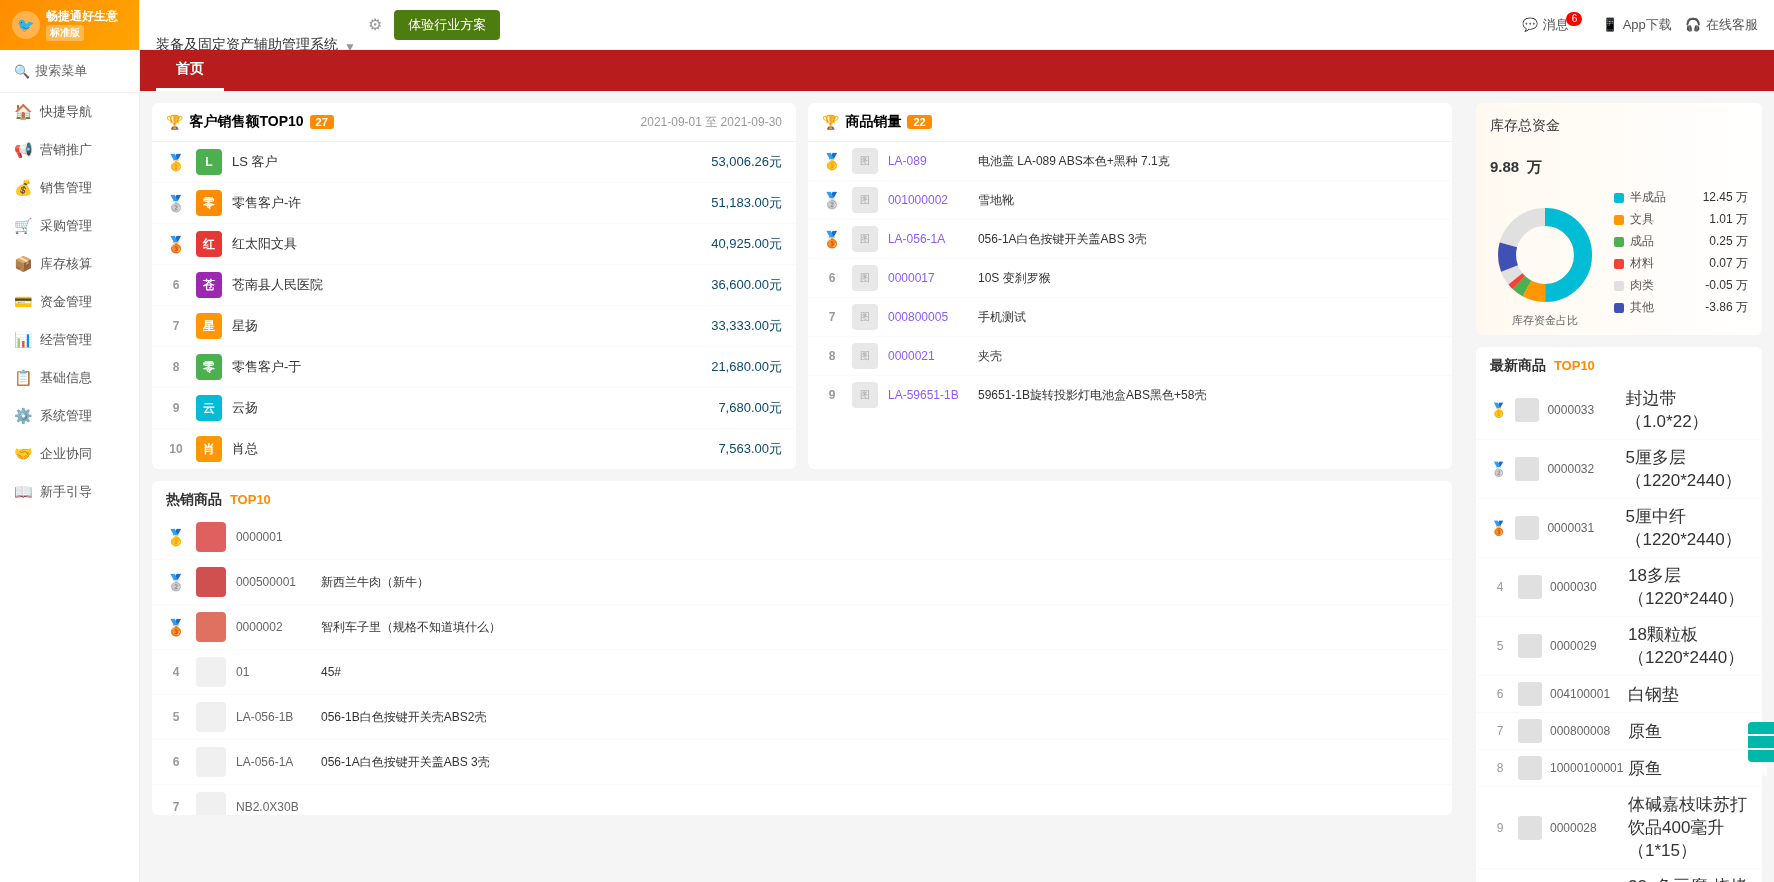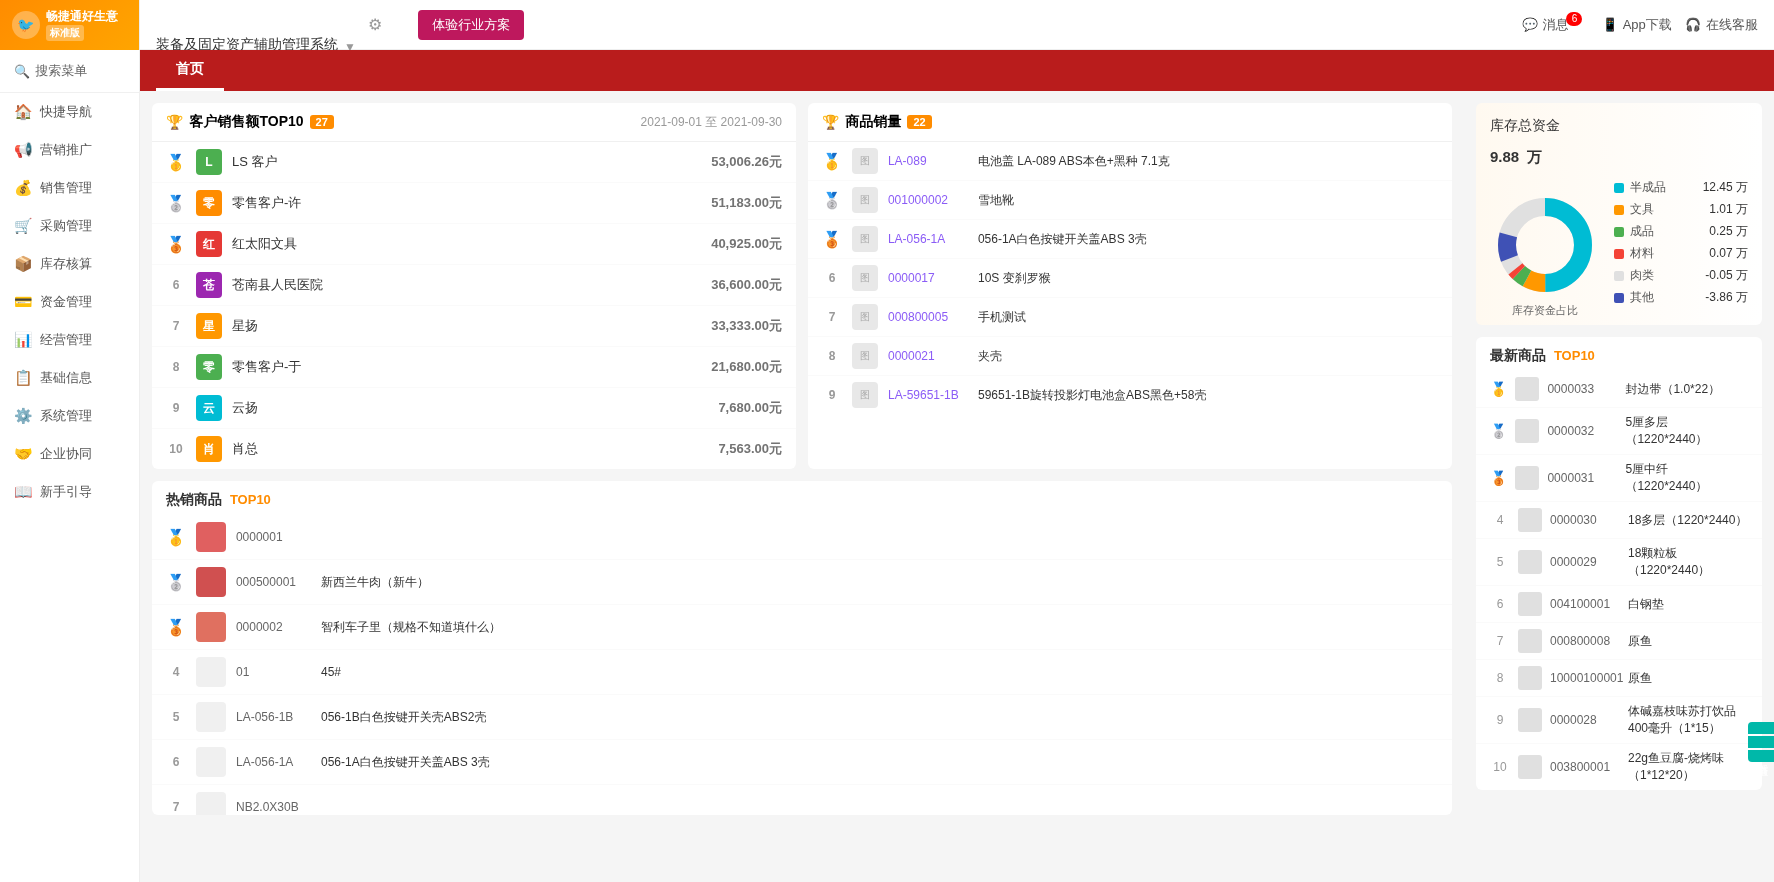--- a/index.html
+++ b/index.html
@@ -74,28 +74,27 @@
       border-bottom: 1px solid #eee;
       gap: 12px;
     }
     .topbar-system {
       display: flex; align-items: flex-end; gap: 6px;
       font-size: 14px; color: #333; margin-top: 40px;
     }
     .topbar-dropdown-icon { color: #999; font-size: 12px; }
     .topbar-gear { color: #999; font-size: 16px; cursor: pointer; }
     .topbar-trial-btn {
-      background: #be185d;
+      background: #4d7c0f;
       color: #fff;
       border: none;
       padding: 6px 14px;
       border-radius: 4px;
       font-size: 13px;
       cursor: pointer;
-      margin-left: 24px;
     }
     .topbar-right {
       margin-left: auto;
       display: flex; align-items: center; gap: 14px;
       color: #555; font-size: 13px;
     }
     .topbar-right-item { display: flex; align-items: center; gap: 4px; cursor: pointer; }
     .badge {
       background: #f00;
       color: #fff;
@@ -190,21 +189,21 @@
     .rank-badge-gold { color: #ffd700; font-size: 16px; }
     .rank-badge-silver { color: #c0c0c0; font-size: 16px; }
     .rank-badge-bronze { color: #cd7f32; font-size: 16px; }
     .rank-avatar {
       width: 26px; height: 26px; border-radius: 4px;
       display: flex; align-items: center; justify-content: center;
       color: #fff; font-size: 12px; font-weight: bold;
       flex-shrink: 0;
     }
     .rank-name { flex: 1; font-size: 13px; color: #333; }
-    .rank-amount { font-size: 13px; color: #737373; font-weight: 700; }
+    .rank-amount { font-size: 13px; color: #0c4a6e; font-weight: 400; }
 
     
     .product-row {
       display: flex; align-items: center;
       padding: 6px 14px;
       border-bottom: 1px solid #fafafa;
       gap: 10px;
     }
     .product-row:last-child { border-bottom: none; }
     .product-img {
@@ -236,21 +235,21 @@
     .hot-product-code { font-size: 12px; color: #666; width: 75px; flex-shrink: 0; }
     .hot-product-name { flex: 1; font-size: 12px; color: #333; }
 
     
     .inventory-panel {
       background: linear-gradient(to right, #fff9f0, #fff);
       border-radius: 6px;
       padding: 14px;
       margin-bottom: 12px;
     }
-    .inventory-title { font-size: 14px; color: #333; margin-bottom: 2px; }
+    .inventory-title { font-size: 14px; color: #333; margin-bottom: 12px; }
     .inventory-amount { font-size: 28px; font-weight: bold; color: #333; }
     .inventory-amount span { font-size: 15px; }
 
     
     .donut-section {
       display: flex; align-items: center; gap: 14px;
       margin-top: 10px;
     }
     .donut-chart-container { position: relative; width: 110px; height: 110px; flex-shrink: 0; }
     .donut-label { position: absolute; bottom: -18px; left: 50%; transform: translateX(-50%); font-size: 11px; color: #666; white-space: nowrap; }
@@ -270,21 +269,21 @@
     .latest-row:last-child { border-bottom: none; }
     .latest-rank { width: 20px; text-align: center; font-size: 12px; color: #999; }
     .latest-img {
       width: 24px; height: 24px; border-radius: 3px;
       background: #e0e0e0;
       flex-shrink: 0;
       display: flex; align-items: center; justify-content: center;
       font-size: 9px; color: #bbb;
     }
     .latest-code { font-size: 12px; color: #666; width: 70px; flex-shrink: 0; }
-    .latest-name { flex: 1; font-size: 12px; color: #333; }
+    .latest-name { flex: 1; font-size: 17px; color: #333; }
 
     
     ::-webkit-scrollbar { width: 4px; }
     ::-webkit-scrollbar-track { background: #f1f1f1; }
     ::-webkit-scrollbar-thumb { background: #ddd; border-radius: 2px; }
 
     
     .float-service {
       position: fixed;
       right: 0;

